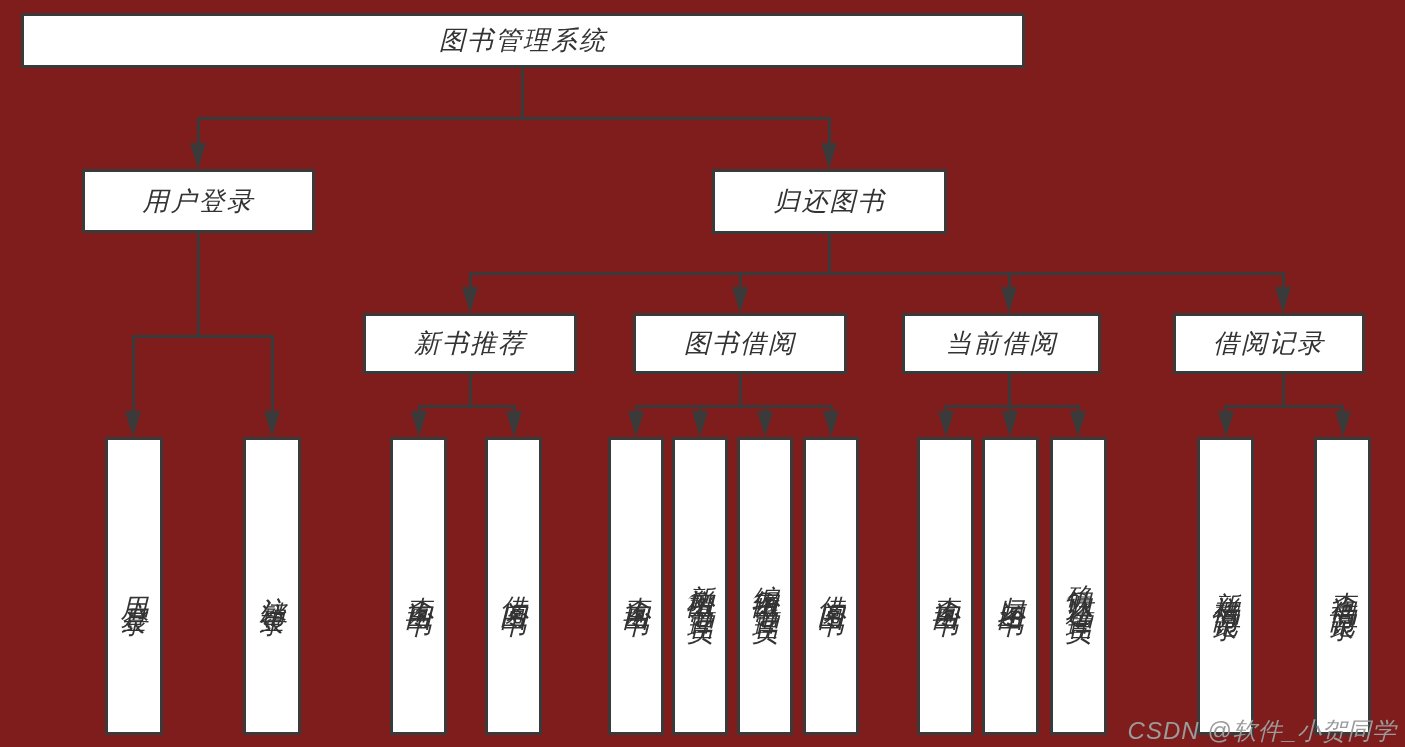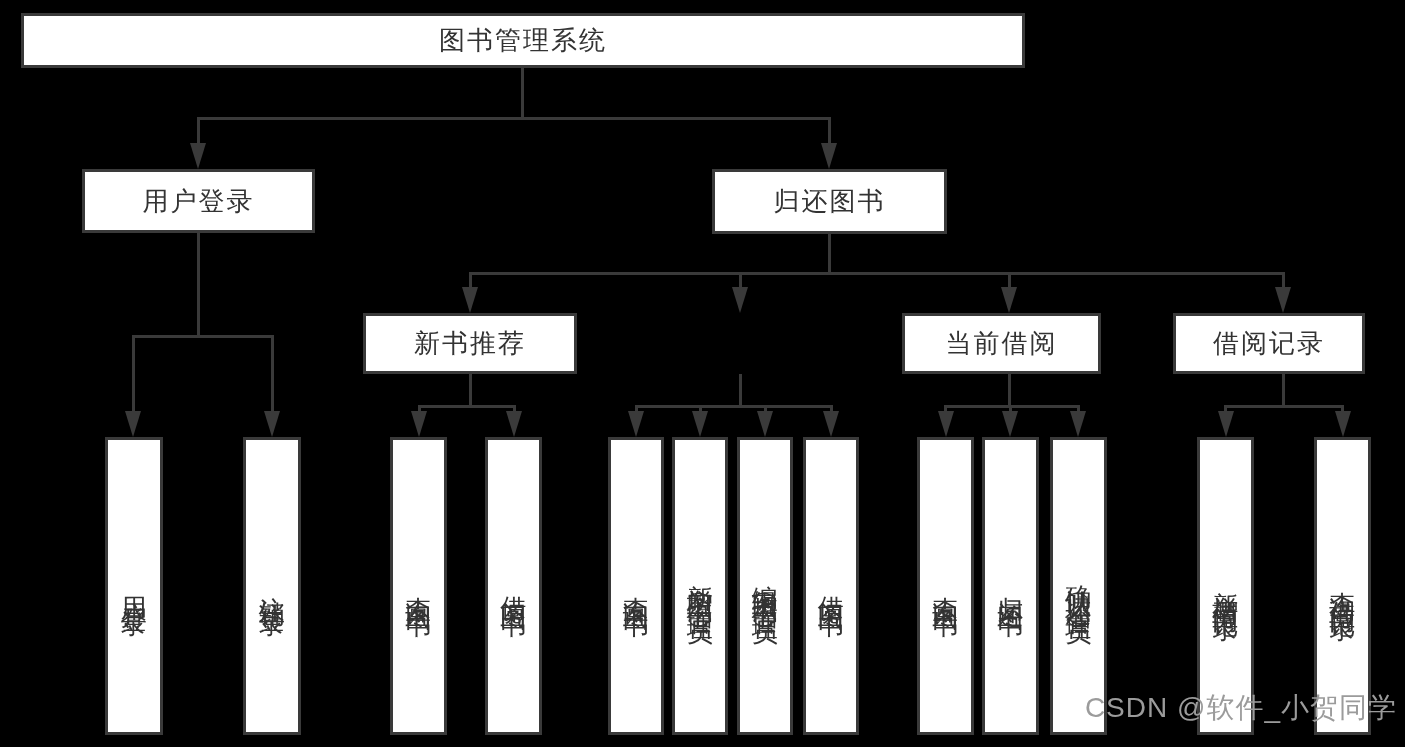--- a/index.html
+++ b/index.html
@@ -1,22 +1,23 @@
 <!DOCTYPE html>
 <html><head>
 <meta charset="utf-8">
 <style>
   html, body { margin: 0; padding: 0; background: #ffffff; }
   .canvas {
     position: relative;
     width: 1405px;
     height: 747px;
-    background: #000000;
+    background: #7f1d1d;
     font-family: "Liberation Sans", sans-serif;
     overflow: hidden;
+    font-style: italic;
   }
   .box {
     position: absolute;
     box-sizing: border-box;
     border: 3px solid #3a3a3a;
     background: #ffffff;
     color: #333333;
     font-size: 26px;
     letter-spacing: 2px;
     display: flex;
@@ -37,23 +38,23 @@
   .arrow {
     position: absolute;
     width: 0; height: 0;
     border-left: 8px solid transparent;
     border-right: 8px solid transparent;
     border-top: 26px solid #3a3a3a;
   }
   .watermark {
     position: absolute;
     right: 8px;
-    bottom: 20px;
+    bottom: 0;
     color: #9b9b9b;
-    font-size: 28px;
+    font-size: 24px;
     letter-spacing: 1px;
     z-index: 5;
     margin-top: 46px;
   }
 </style>
 </head>
 <body>
 
 <div class="canvas">
 
@@ -115,20 +116,21 @@
   <div class="arrow" style="left:1218px;top:411px"></div>
   <div class="vline" style="left:1341px;top:405px;height:9px"></div>
   <div class="arrow" style="left:1335px;top:411px"></div>
 
   <div class="box" style="left:21px;top:13px;width:1004px;height:55px">图书管理系统</div>
 
   <div class="box" style="left:82px;top:169px;width:233px;height:64px">用户登录</div>
   <div class="box" style="left:712px;top:169px;width:235px;height:65px">归还图书</div>
 
   <div class="box" style="left:363px;top:313px;width:214px;height:61px">新书推荐</div>
+  <div class="box" style="left:633px;top:313px;width:214px;height:61px">图书借阅</div>
   <div class="box" style="left:902px;top:313px;width:199px;height:61px">当前借阅</div>
   <div class="box" style="left:1173px;top:313px;width:192px;height:61px">借阅记录</div>
 
   <div class="box vbox" style="left:105px;top:437px;width:58px;height:298px">用户登录</div>
   <div class="box vbox" style="left:243px;top:437px;width:58px;height:298px">注销登录</div>
 
   <div class="box vbox" style="left:390px;top:437px;width:57px;height:298px">查询图书</div>
   <div class="box vbox" style="left:485px;top:437px;width:57px;height:298px">借阅图书</div>
 
   <div class="box vbox" style="left:608px;top:437px;width:56px;height:298px">查询图书</div>

